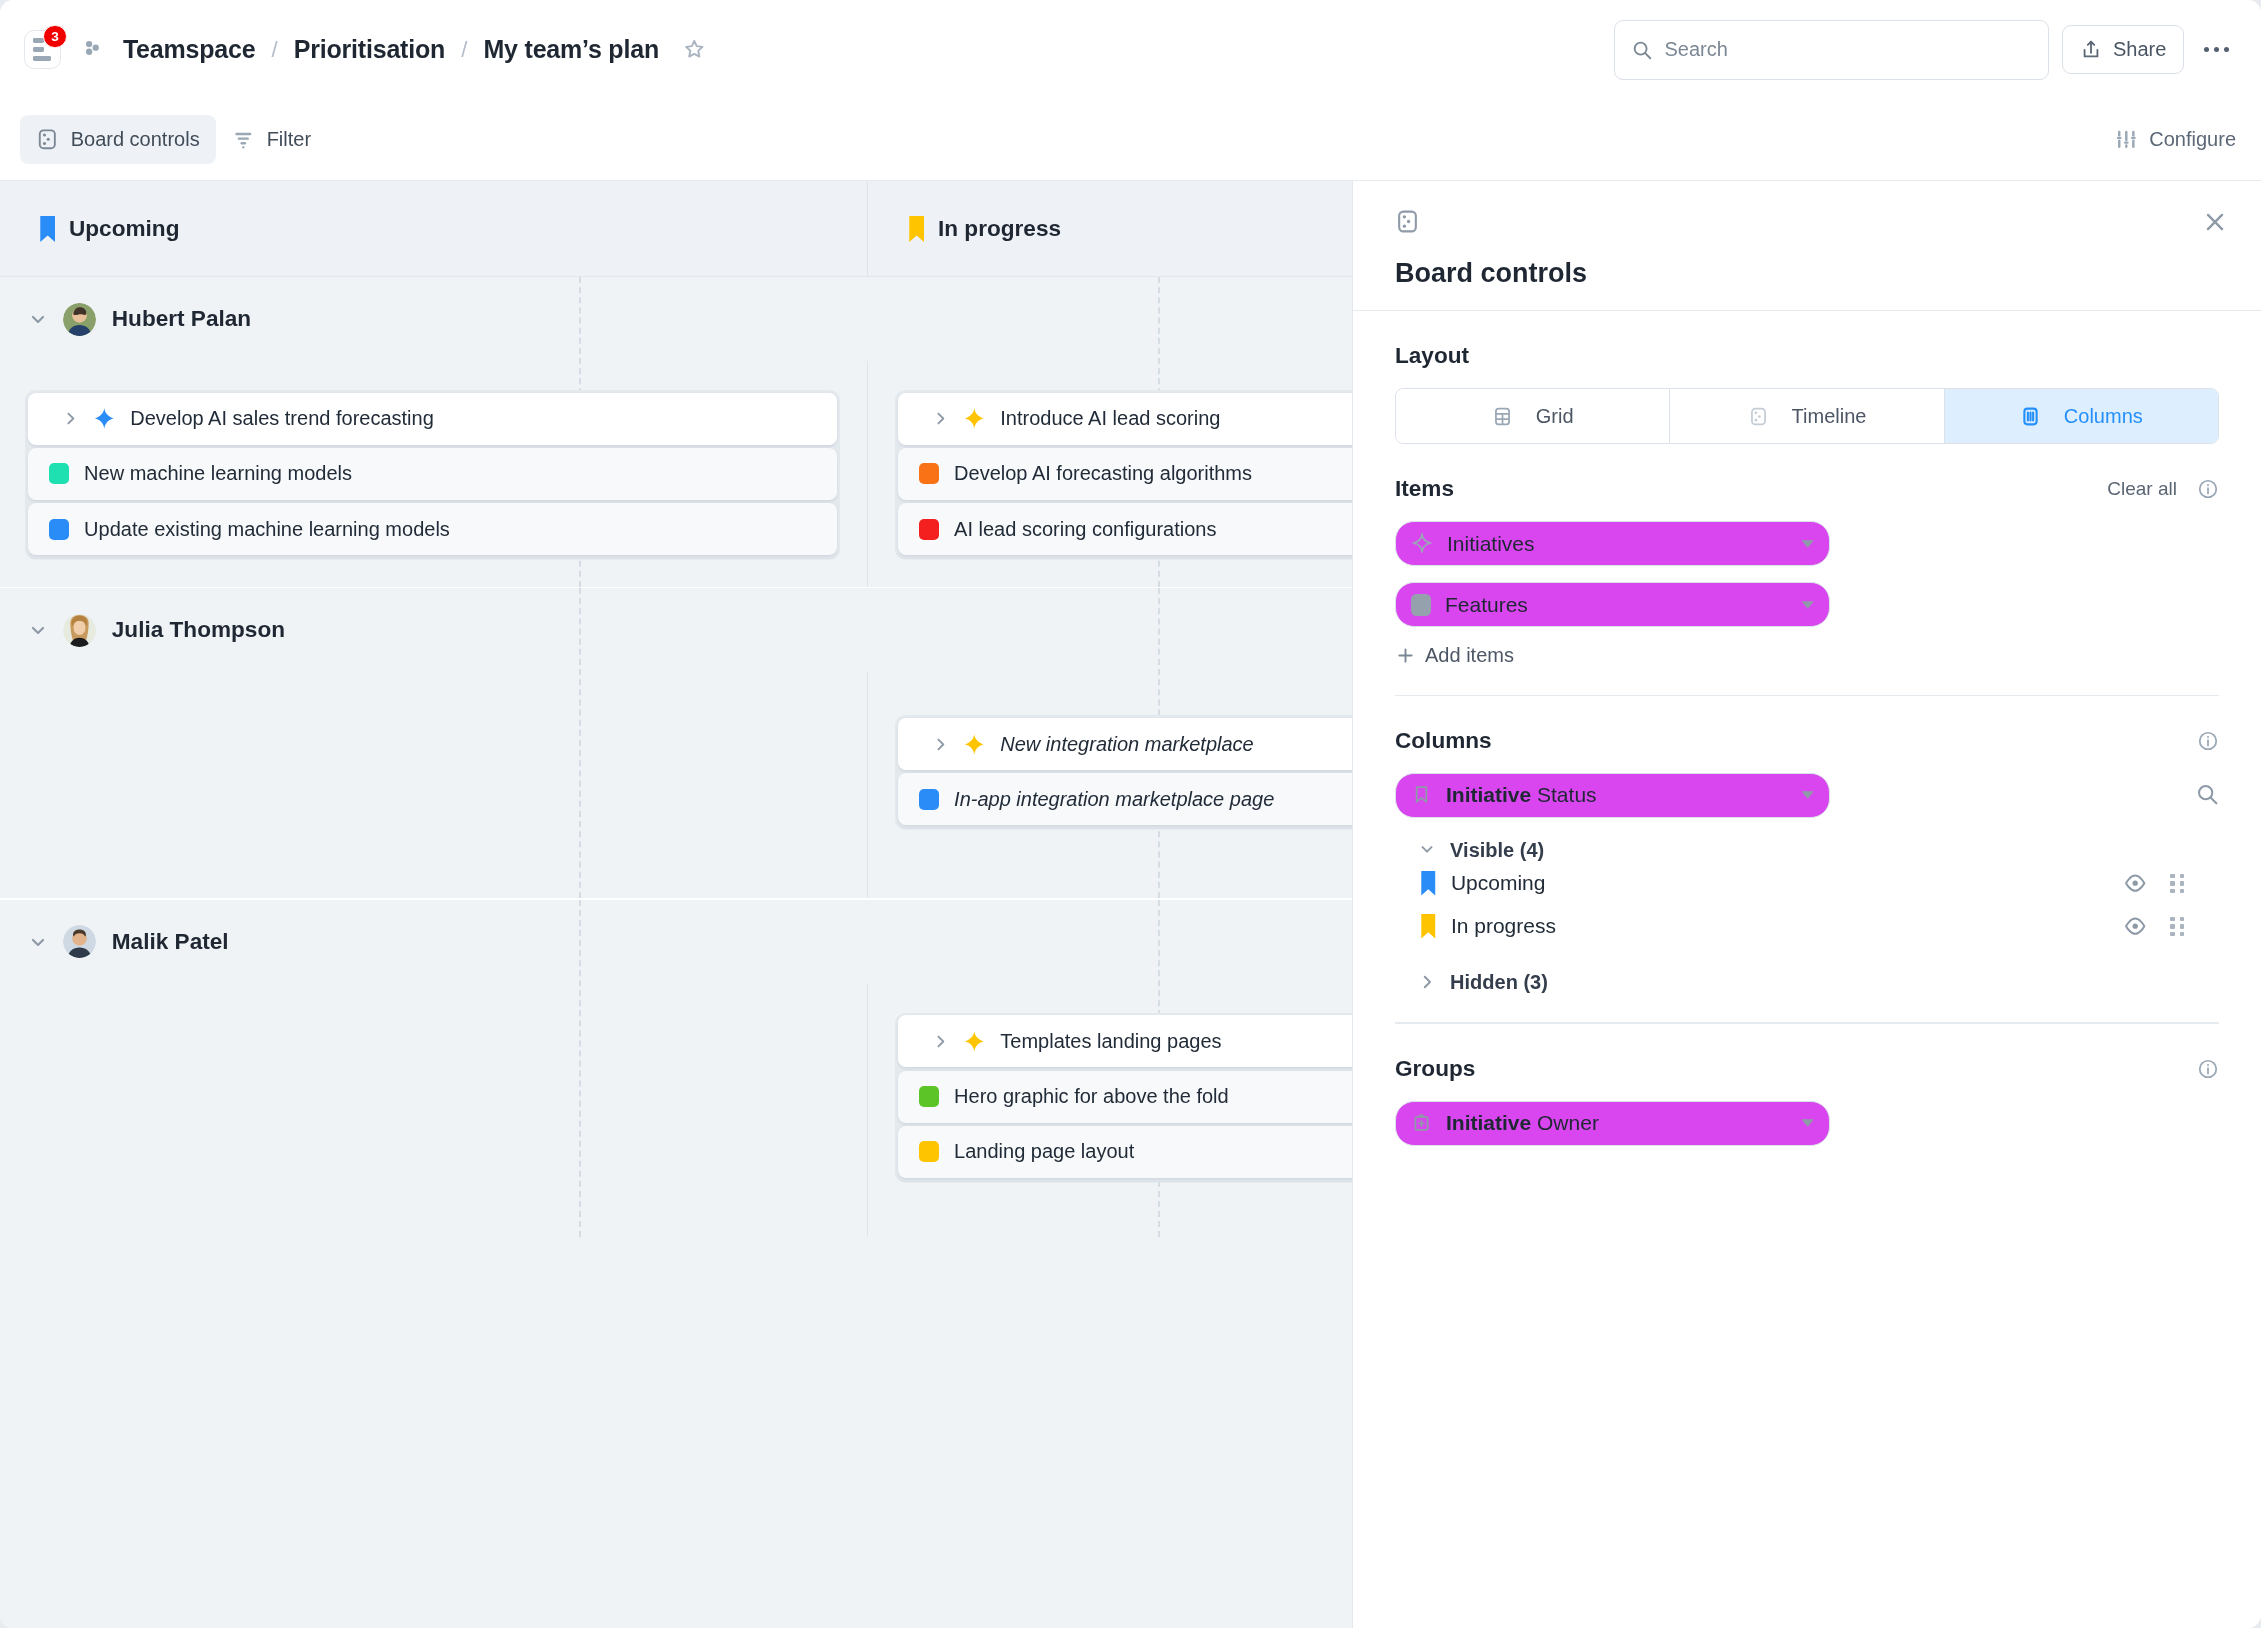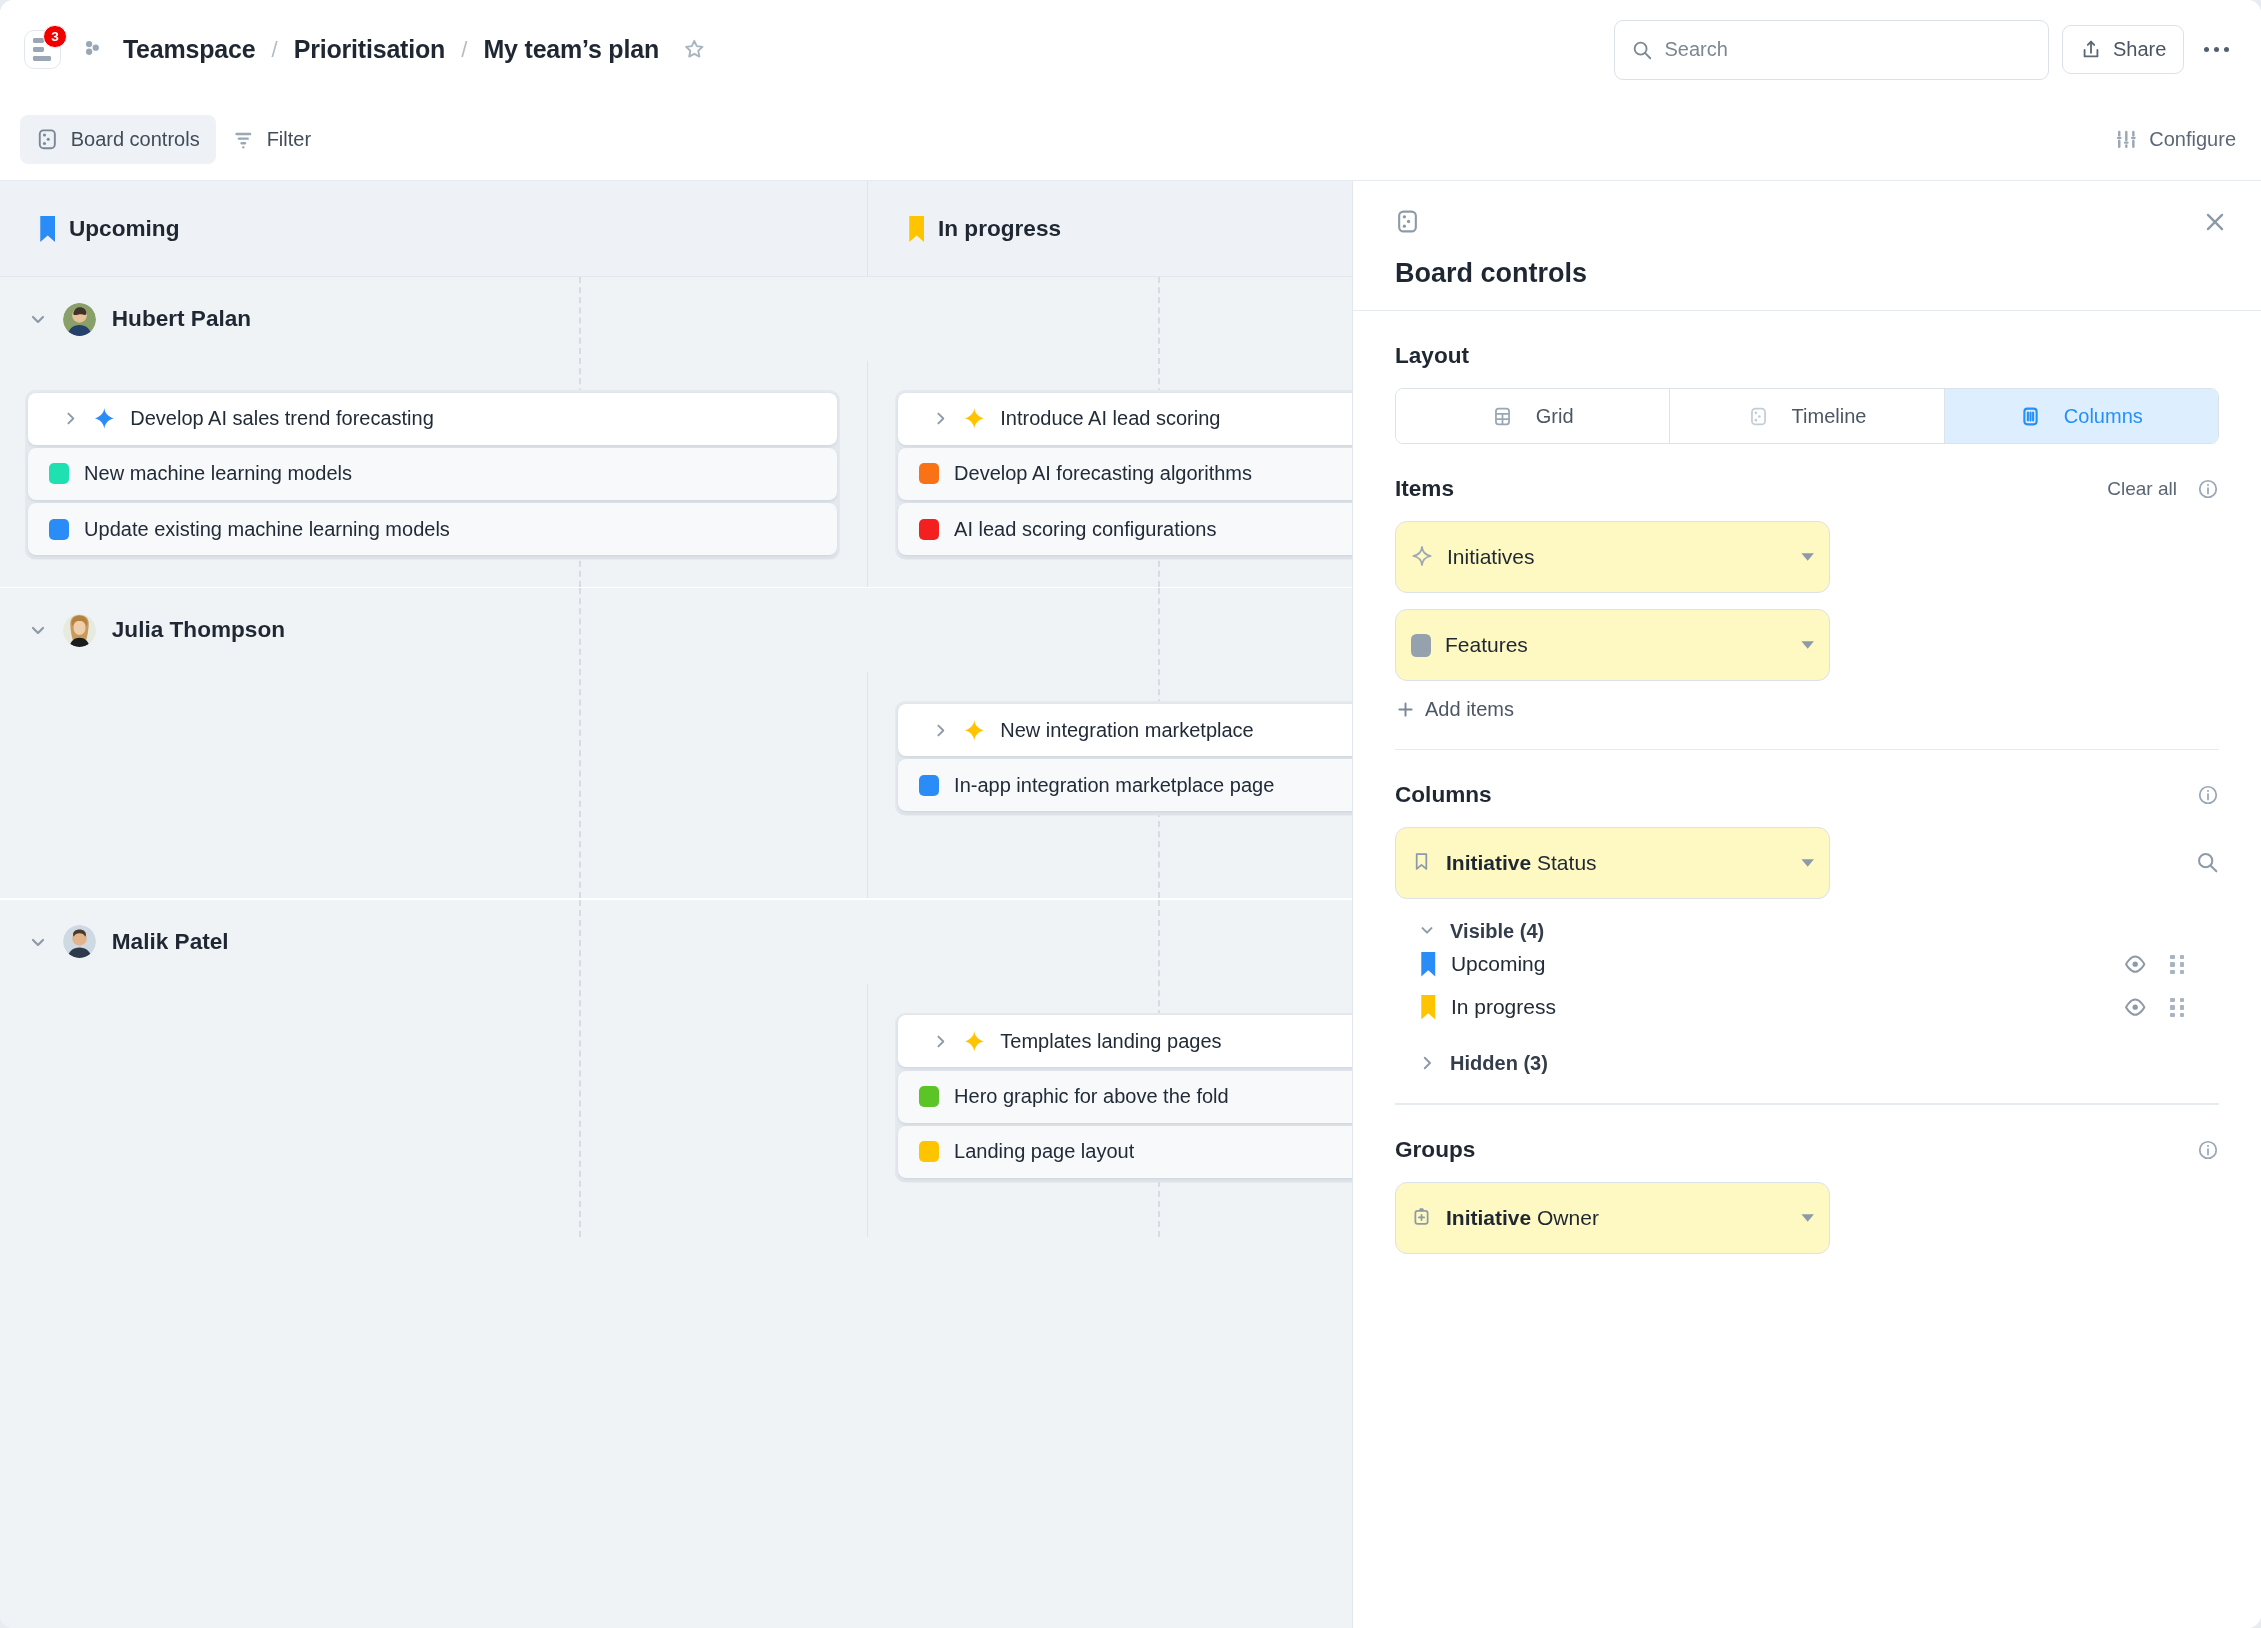--- a/index.html
+++ b/index.html
@@ -198,24 +198,24 @@
   }
   .seg > div {
     flex: 1; display: flex; align-items: center; justify-content: center;
     gap: 23px; font-size: 20px; color: #4c5665;
     border-right: 1.4px solid #dbe2e9; background: #fff;
   }
   .seg > div:last-child { border-right: none; }
   .seg > div.on { background: #ddeeff; color: #2490fb; }
 
   .select {
-    height: 72px; width: 435px;
-    border: 1.4px solid #dbe2e9; border-radius: 12px;
+    height: 45px; width: 435px;
+    border: 1.4px solid #dbe2e9; border-radius: 19px;
     display: flex; align-items: center; padding: 0 13.6px 0 15.4px;
-    gap: 13.6px; margin-bottom: 16.3px; background:#fef9c3;
+    gap: 13.6px; margin-bottom: 16.3px; background:#d946ef;
   }
   .select .lbl { font-size: 21px; color: #1f2733; }
   .select .lbl b { font-weight: 700; }
   .caret { margin-left: auto; width: 15.4px; height: 10px; }
 
   .addrow { display: flex; align-items: center; gap: 9px; margin-top: 11px; }
   .addrow span { font-size: 20px; color: #4c5665; }
 
   .divider { height: 1.4px; background: #e6ebf0; margin: 28px 42px 0; }
 
@@ -456,21 +456,21 @@
                 </g>
               </svg>
           </span>
           <span class="lane-name">Julia Thompson</span>
         </div>
         <div class="lane-body" style="height:226px;">
           <div class="vline" style="left:867px;"></div>
           <div class="vdash" style="left:579px; top:-84px; bottom:0;"></div>
           <div class="vdash" style="left:1158px; top:-84px; bottom:0;"></div>
 
-          <div class="cardstack" style="left:895px; top:29px; right:-27px;">
+          <div class="cardstack" style="left:895px; top:43px; right:-27px;font-style:italic;">
             <div class="card">
               <span class="chev-right">
                 <svg viewBox="0 0 24 24" width="17" height="17" fill="none" stroke="#8e9aa7" stroke-width="2.6" stroke-linecap="round" stroke-linejoin="round">
                     <path d="M9 5l7 7-7 7"></path>
                   </svg>
               </span>
               <span class="diamond">
                 <svg viewBox="0 0 24 24" width="22.6" height="22.6">
                     <path d="M12 1c.6 5.6 4.4 9.4 10 11-5.6 1.6-9.4 5.4-10 11-.6-5.6-4.4-9.4-10-11C7.6 10.4 11.4 6.6 12 1z" fill="#ffc400"></path>
                   </svg>

